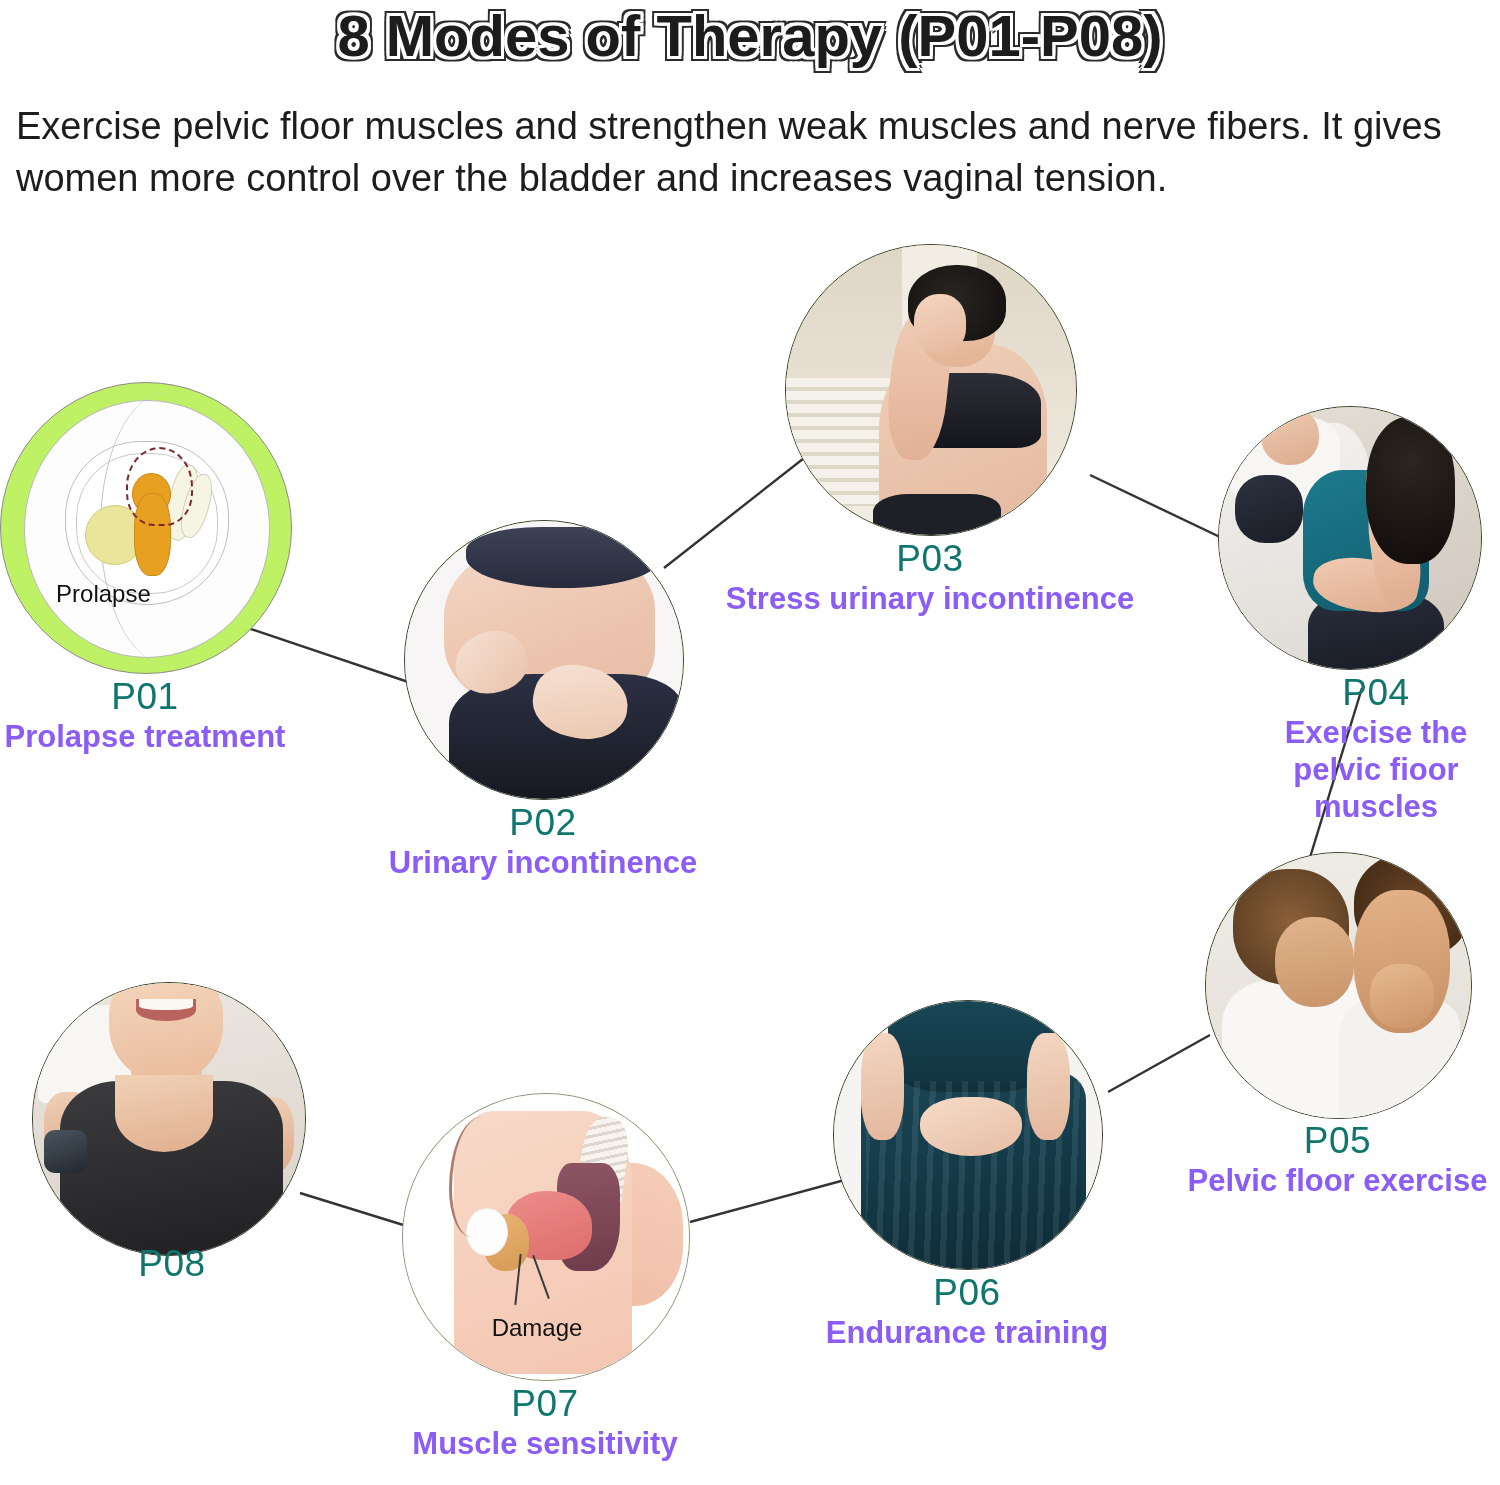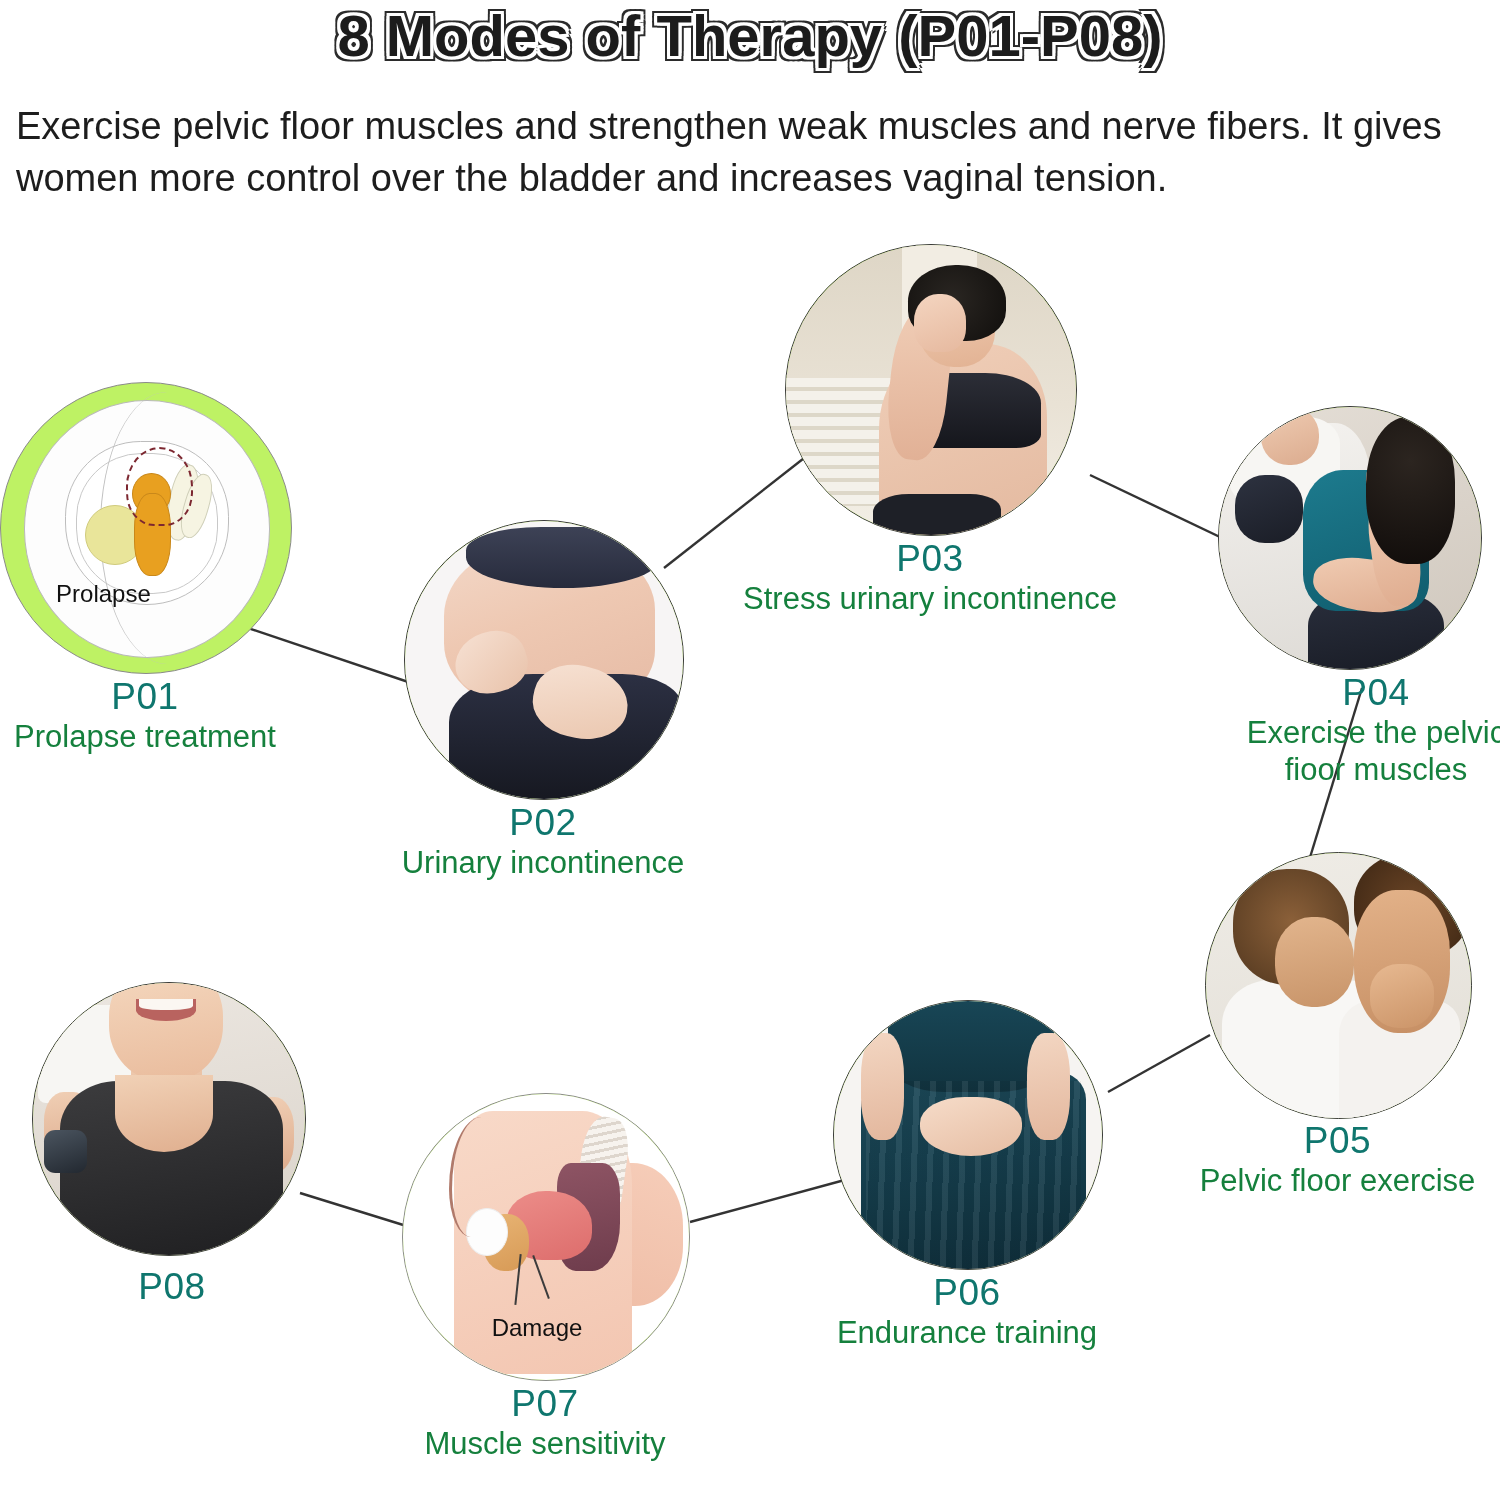--- a/index.html
+++ b/index.html
@@ -37,21 +37,21 @@
     position:absolute;border-radius:50%;overflow:hidden;
     border:1.6px solid #3a3a3a;background:#bef264;
   }
   .bubble.plain{border-color:#8a8a8a;}
   .caption{position:absolute;text-align:center;}
   .pcode{
     color:#0f766e;font-size:37px;font-weight:400;line-height:42px;
     letter-spacing:.5px;
   }
   .pdesc{
-    color:#15803d;font-size:31px;line-height:37px;font-weight:400;
+    color:#8b5cf6;font-size:31px;line-height:37px;font-weight:700;
   }
   .inlabel{
     position:absolute;font-size:24px;color:#111;z-index:6;white-space:nowrap;
   }
 
   
   #n01{left:0px;   top:382px;}
   #n02{left:404px; top:520px;}
   #n03{left:785px; top:244px;}
   #n04{left:1218px;top:406px;}
@@ -393,16 +393,16 @@
       <div class="layer p08-shoulderR"></div>
       <div class="layer p08-neck"></div>
       <div class="layer p08-face"></div>
       <div class="layer p08-mouth"></div>
       <div class="layer p08-teeth"></div>
       <div class="layer p08-tank"></div>
       <div class="layer p08-neckline"></div>
       <div class="layer p08-band"></div>
     </div>
   </div>
-  <div class="caption" style="left:-20px;top:284px;width:320px;">
+  <div class="caption" style="left:-20px;top:261px;width:320px;">
     <div class="pcode">P08</div>
   </div>
 </div>
 
 </body></html>

